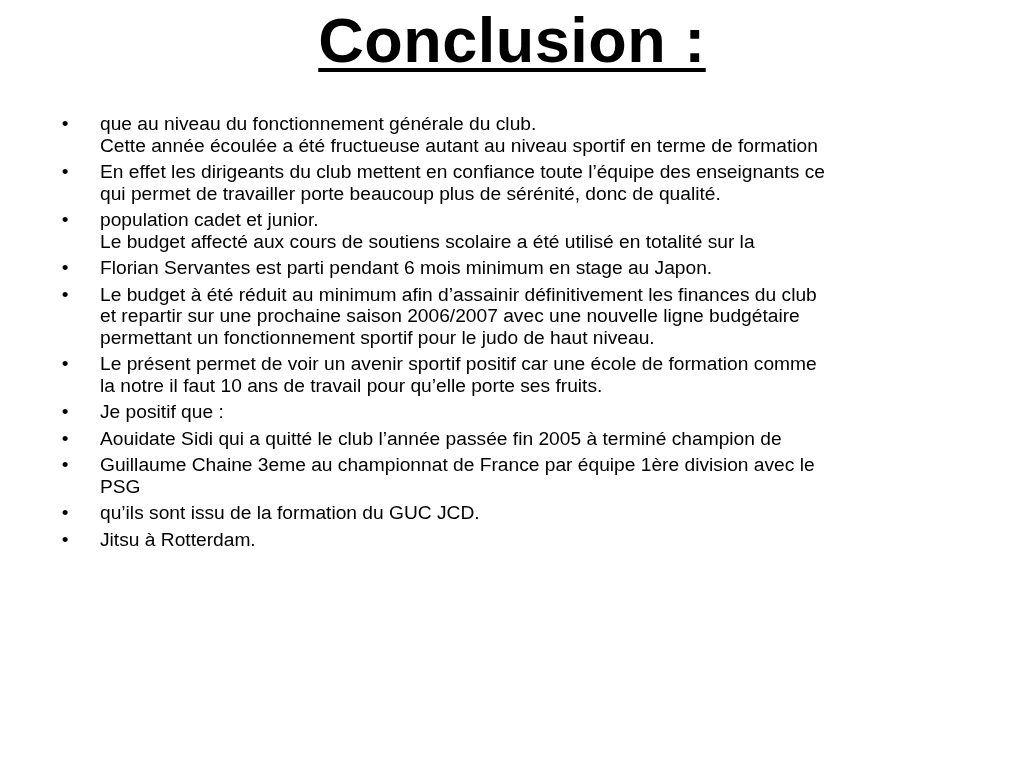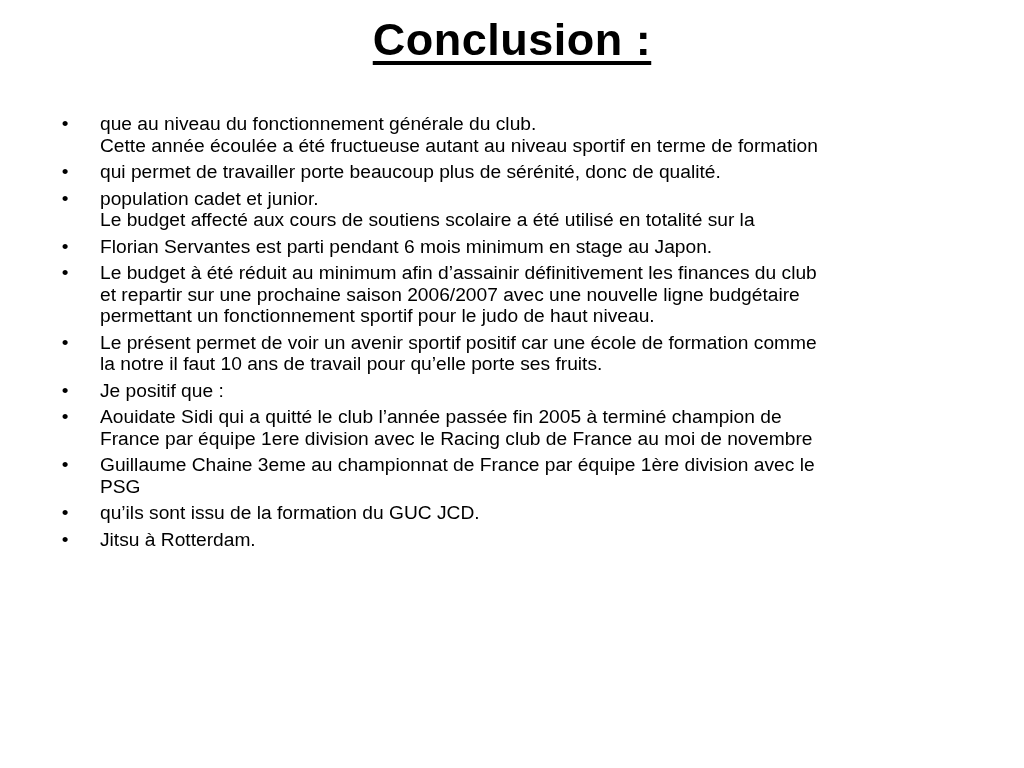--- a/index.html
+++ b/index.html
@@ -3,21 +3,21 @@
 <meta charset="utf-8">
 <style>
   html, body { margin:0; padding:0; }
   body {
     width:1024px; height:768px; background:#ffffff; overflow:hidden;
     font-family:"Liberation Sans", sans-serif; color:#000;
     position:relative;
   }
   .title {
     position:absolute; left:0; width:1024px; top:10px;
-    text-align:center; font-weight:bold; font-size:45px; line-height:60px;
+    text-align:center; font-weight:bold; font-size:63px; line-height:60px;
     text-decoration:underline; text-decoration-thickness:4px; text-underline-offset:6px;
     letter-spacing:0.5px;
   }
   .bullets {
     position:absolute; left:58px; top:113px; width:920px;
     list-style:none; margin:0; padding:0;
   }
   .bullet {
     position:relative; padding-left:42px; margin-bottom:5px;
     font-size:19.2px; line-height:21.5px;
@@ -33,20 +33,21 @@
 <h1 class="title" style="margin:0;">Conclusion :</h1>
 
 <ul class="bullets" id="bullet-list">
     <li class="bullet">
       <span class="dot">•</span>
       <span class="line">que au niveau du fonctionnement générale du club.</span>
       <span class="line">Cette année écoulée a été fructueuse autant au niveau sportif  en terme de formation</span>
     </li>
     <li class="bullet">
       <span class="dot">•</span>
+      <span class="line">En effet les dirigeants du club mettent en confiance toute l’équipe des enseignants ce</span>
       <span class="line">qui permet de travailler porte beaucoup plus de sérénité, donc de qualité.</span>
     </li>
     <li class="bullet">
       <span class="dot">•</span>
       <span class="line">population cadet et junior.</span>
       <span class="line">Le budget affecté aux cours de soutiens scolaire a été utilisé en totalité sur la</span>
     </li>
     <li class="bullet">
       <span class="dot">•</span>
       <span class="line">Florian Servantes est parti pendant 6 mois minimum en stage au Japon.</span>
@@ -62,21 +63,20 @@
       <span class="line">Le présent permet de voir un avenir sportif positif car une école de formation comme</span>
       <span class="line">la notre il faut  10 ans de travail pour qu’elle porte ses fruits.</span>
     </li>
     <li class="bullet">
       <span class="dot">•</span>
       <span class="line">Je positif que :</span>
     </li>
     <li class="bullet">
       <span class="dot">•</span>
       <span class="line">Aouidate Sidi qui a quitté le club l’année passée fin 2005 à terminé champion de</span>
-      <span class="line">France par équipe 1ere division avec le Racing club de France au moi de novembre</span>
     </li>
     <li class="bullet">
       <span class="dot">•</span>
       <span class="line">Guillaume Chaine 3eme au championnat de France par équipe 1ère division avec le</span>
       <span class="line">PSG</span>
     </li>
     <li class="bullet">
       <span class="dot">•</span>
       <span class="line">qu’ils sont issu de la formation du GUC JCD.</span>
     </li>

